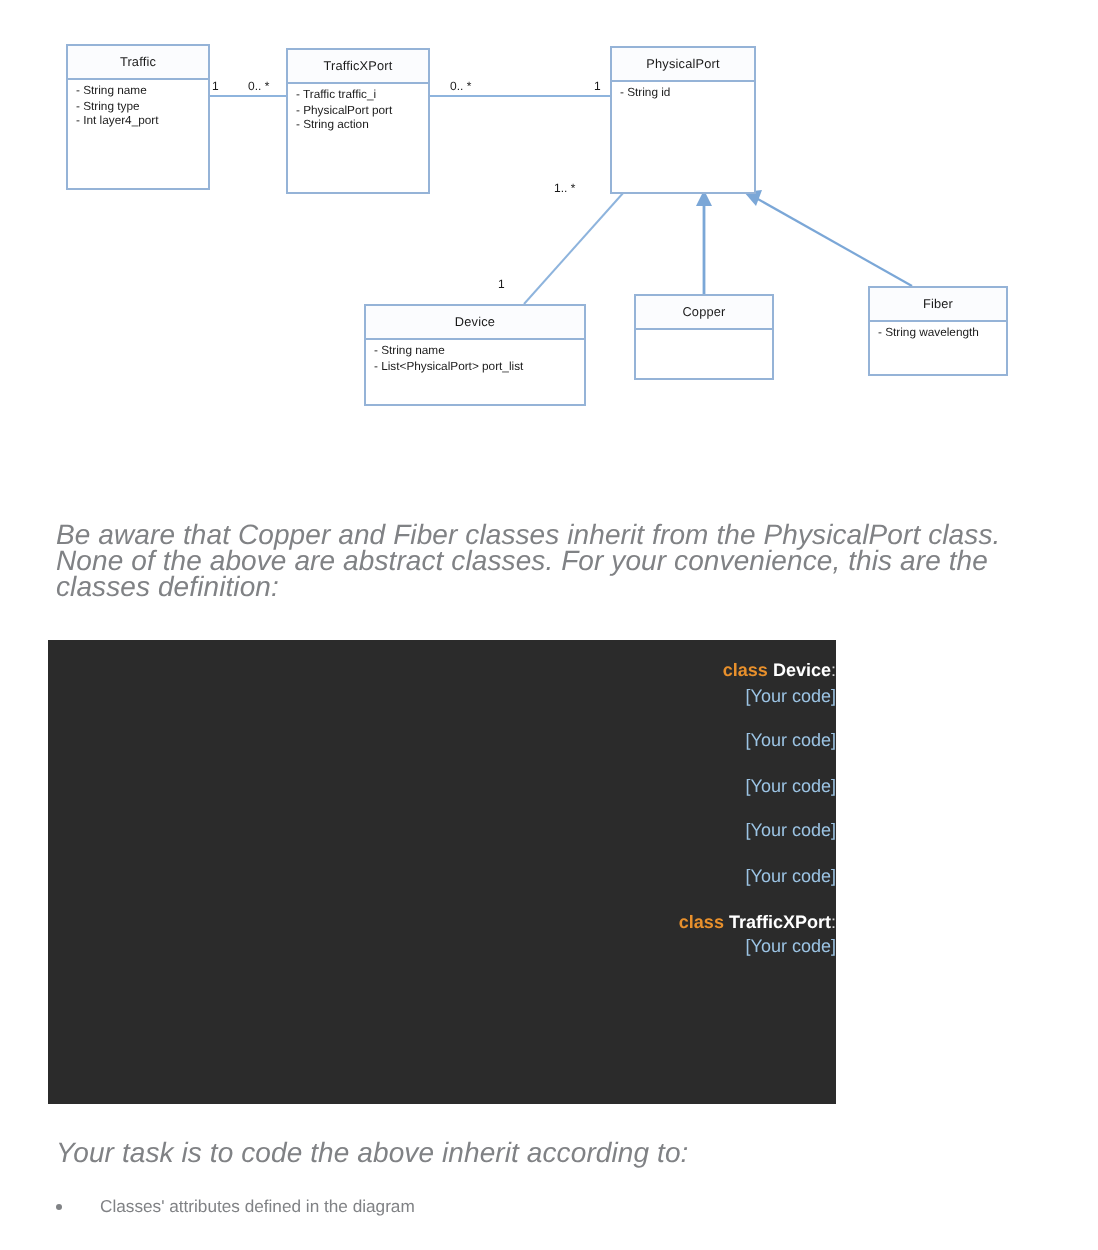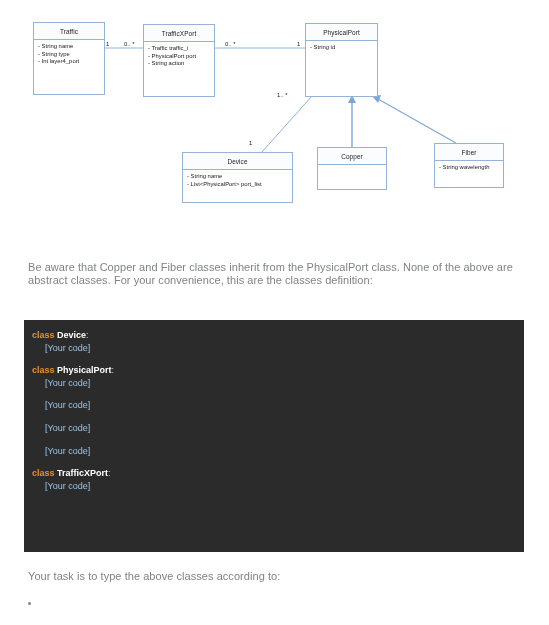--- a/index.html
+++ b/index.html
@@ -59,36 +59,38 @@
     position: absolute;
     font-size: 6px;
     color: #1a1a1a;
     z-index: 4;
     white-space: nowrap;
   }
 
   
   .prose {
     position: absolute;
-    font-size: 11px;
+    font-size: 14px;
     line-height: 13px;
     color: #808285;
     letter-spacing: .05px;
+    font-style: italic;
   }
 
   
   #codeblock {
     position: absolute;
     left: 24px;
     top: 320px;
-    width: 500px;
+    width: 394px;
     height: 232px;
     background: #2b2b2b;
     padding: 9px 0 0 8px;
     overflow: hidden;
+    text-align: right;
   }
   .code-line {
     font-family: "Liberation Sans", sans-serif;
     font-size: 9px;
     line-height: 12.6px;
     white-space: pre;
   }
   .kw      { color: #e8902c; font-weight: bold; }
   .cname   { color: #ffffff; font-weight: bold; }
   .plain   { color: #d4d4d4; }
@@ -191,36 +193,36 @@
   </div>
 
   <div class="prose" style="left:28px; top:261px; width:489px;">Be aware that Copper and Fiber classes inherit from the PhysicalPort class. None of the above are abstract classes. For your convenience, this are the classes definition:</div>
 
   <div id="codeblock">
 
     <div class="code-line"><span class="kw">class</span> <span class="cname">Device</span><span class="plain"></span><span class="plain">:</span></div>
     <div class="code-line body" style="padding-left:13px;">[Your code]</div>
     <div class="code-gap"></div>
 
-    <div class="code-line"><span class="kw">class</span> <span class="cname">PhysicalPort</span><span class="plain"></span><span class="plain">:</span></div>
     <div class="code-line body" style="padding-left:13px;">[Your code]</div>
     <div class="code-gap"></div>
 
     <div class="code-line body" style="padding-left:13px;">[Your code]</div>
     <div class="code-gap"></div>
 
     <div class="code-line body" style="padding-left:13px;">[Your code]</div>
     <div class="code-gap"></div>
 
     <div class="code-line body" style="padding-left:13px;">[Your code]</div>
     <div class="code-gap"></div>
 
     <div class="code-line"><span class="kw">class</span> <span class="cname">TrafficXPort</span><span class="plain"></span><span class="plain">:</span></div>
     <div class="code-line body" style="padding-left:13px;">[Your code]</div>
   </div>
 
-  <div class="prose" style="left:28px; top:570px; width:489px;">Your task is to type the above classes according to:</div>
+  <div class="prose" style="left:28px; top:570px; width:489px;">Your task is to code the above inherit according to:</div>
 
   <div class="bullet-row" style="left:28px; top:597px; width:460px;">
     <div class="bullet-dot"></div>
+    <div class="bullet-text">Classes' attributes defined in the diagram</div>
   </div>
 
 </div>
 
 </body></html>

